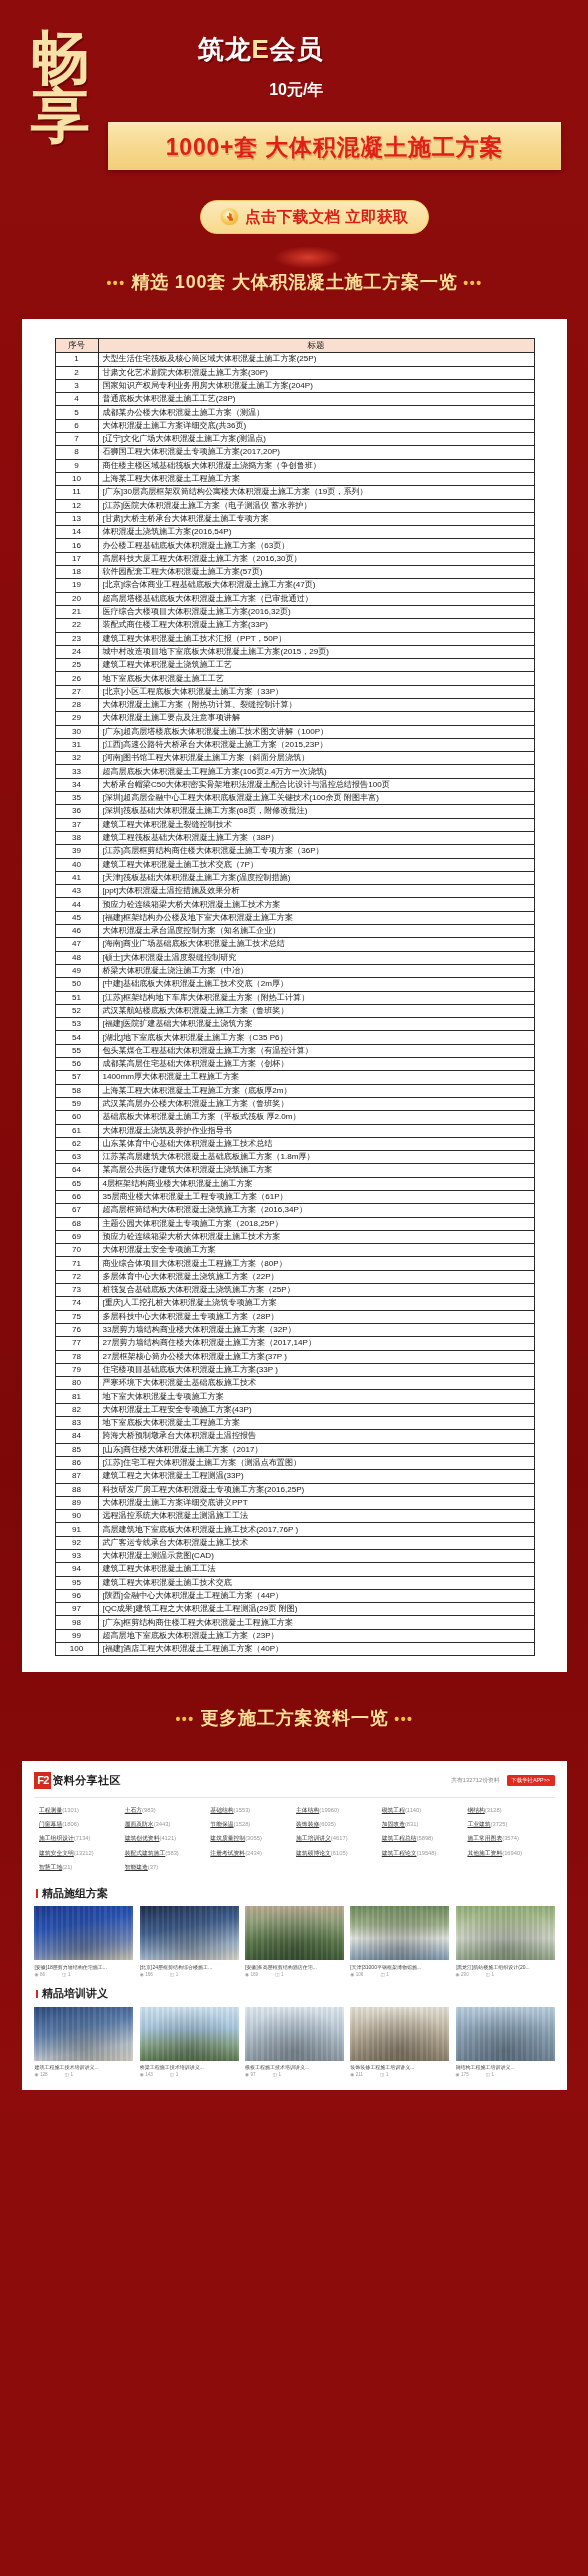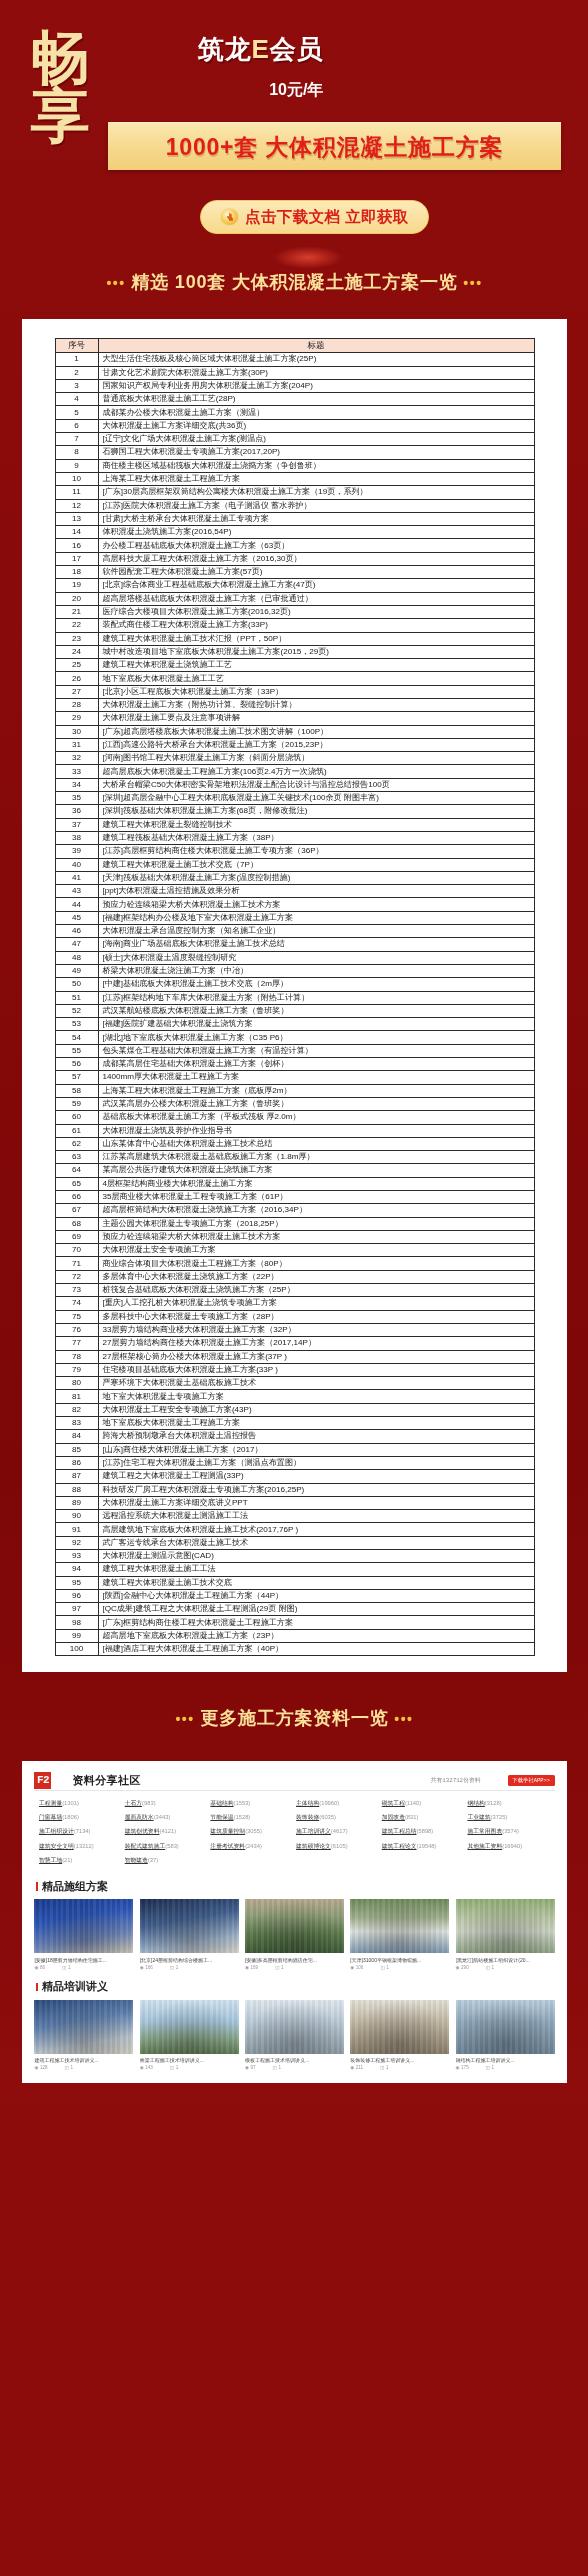--- a/index.html
+++ b/index.html
@@ -180,24 +180,23 @@
     padding-left: 3.9px;
   }
 
   
   .bottom-panel {
     margin: 0 22px;
     background: #ffffff;
     padding: 11px 12.4px 12.4px 12.4px;
   }
   .bp-head {
-    display:flex; align-items:center; gap:21px;
+    display:flex; align-items:center; gap:1px;
     border-bottom: 0.8px solid #e6e6e6;
-    padding-bottom: 1px;
-    font-family: Liberation Mono, monospace;
+    padding-bottom: 8px;
   }
   .bp-logo {
     width: 17px; height: 17px; background:#d32b1f; color:#fff;
     font-size: 11px; font-weight:bold; line-height:17px; text-align:center;
     letter-spacing:-0.8px;
   }
   .bp-title { font-size: 11px; font-weight: bold; color:#222; letter-spacing:0.4px; }
   .bp-spacer { flex: 1; }
   .bp-count { font-size: 5.8px; color:#8a8a8a; margin-right: 6.2px; }
   .bp-app-btn {

